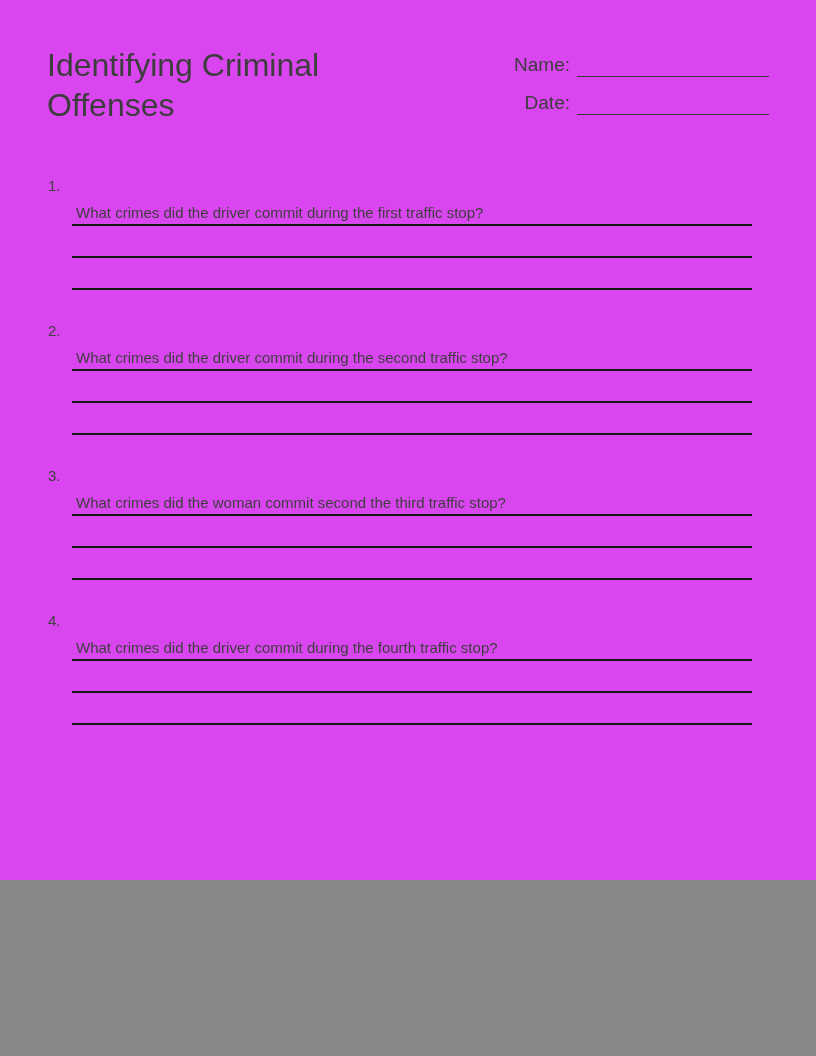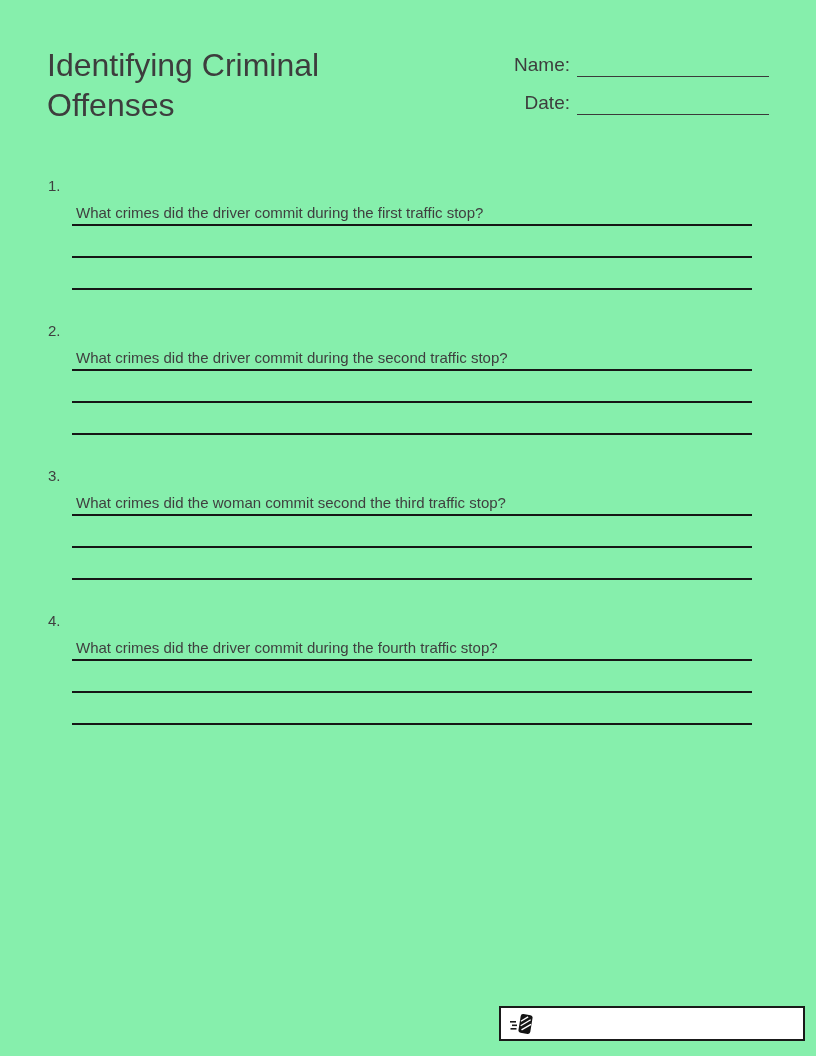--- a/index.html
+++ b/index.html
@@ -2,23 +2,23 @@
 <html><head>
 <meta charset="utf-8">
 <style>
   * { margin: 0; padding: 0; box-sizing: border-box; }
   html, body { background: #888; }
   body { font-family: "Liberation Sans", "DejaVu Sans", sans-serif; }
 
   .page {
     position: relative;
     width: 816px;
-    height: 1056px;
+    height: 880px;
     margin: 0 auto;
-    background: #86efac;
+    background: #d946ef;
     overflow: hidden;
   }
 
   
   .title {
     position: absolute;
     top: 45px;
     left: 47px;
     width: 370px;
     font-size: 32px;

